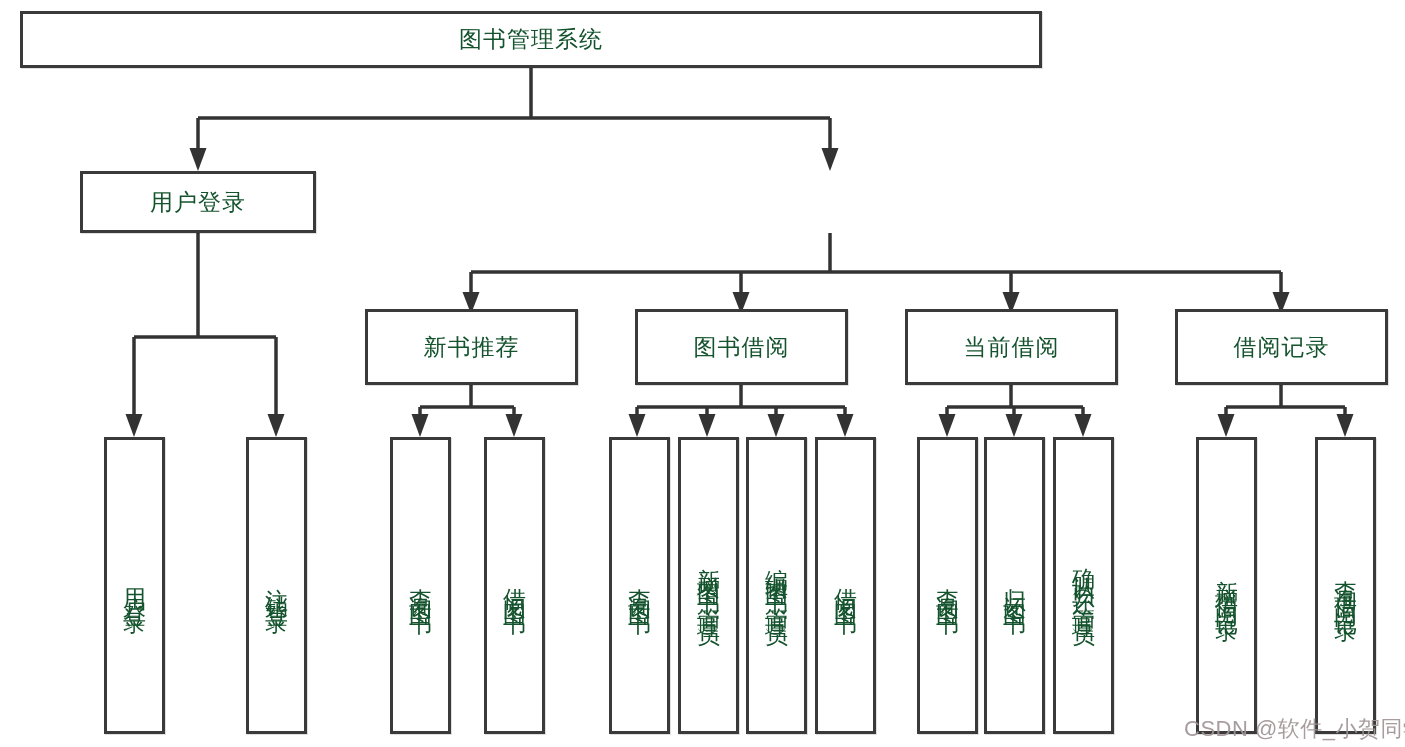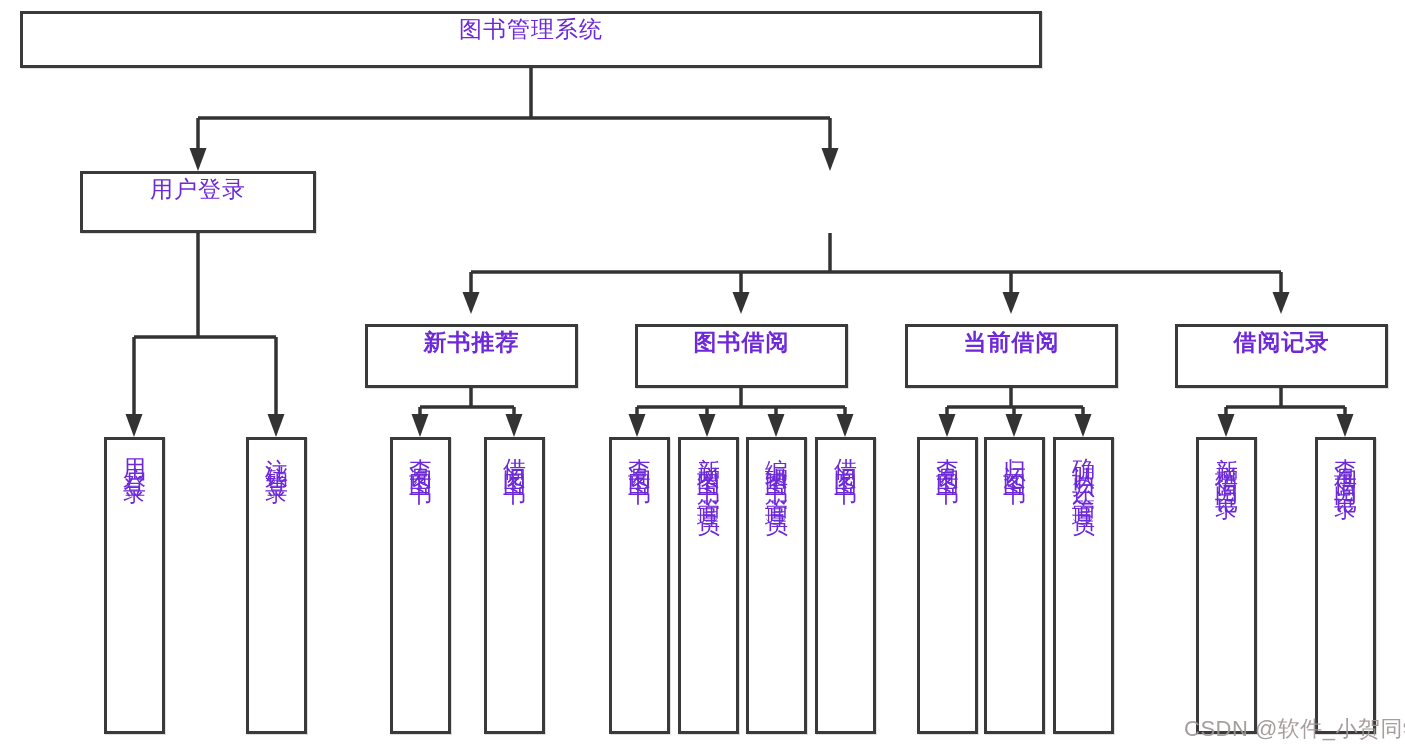--- a/index.html
+++ b/index.html
@@ -10,28 +10,29 @@
     font-family:"Liberation Sans","DejaVu Sans",sans-serif;
     overflow:hidden;
   }
   #connectors{position:absolute;left:0;top:0;width:1405px;height:747px;}
   .box{
     position:absolute;
     box-sizing:border-box;
     border:3px solid #3a3a3a;
     background:#ffffff;
     display:flex;
+    align-items:center;
     justify-content:center;
-    color:#6d28d9;
+    color:#14532d;
     box-shadow:1px 1px 0 rgba(0,0,0,0.12);
   }
   .hlabel{font-size:23px;letter-spacing:1px;white-space:nowrap;}
   .root-box{left:20px;top:11px;width:1022px;height:57px;}
   .l2-box{width:236px;height:62px;top:171px;}
-  .l3-box{width:213px;height:64px;top:324px;font-weight:bold;}
+  .l3-box{width:213px;height:76px;top:309px;}
   .leaf{width:61px;height:297px;top:437px;}
   .vlabel{
     writing-mode:vertical-rl;
     text-orientation:mixed;
     font-size:23px;
     letter-spacing:8px;
     line-height:1;
     white-space:nowrap;
   }
   #watermark{

